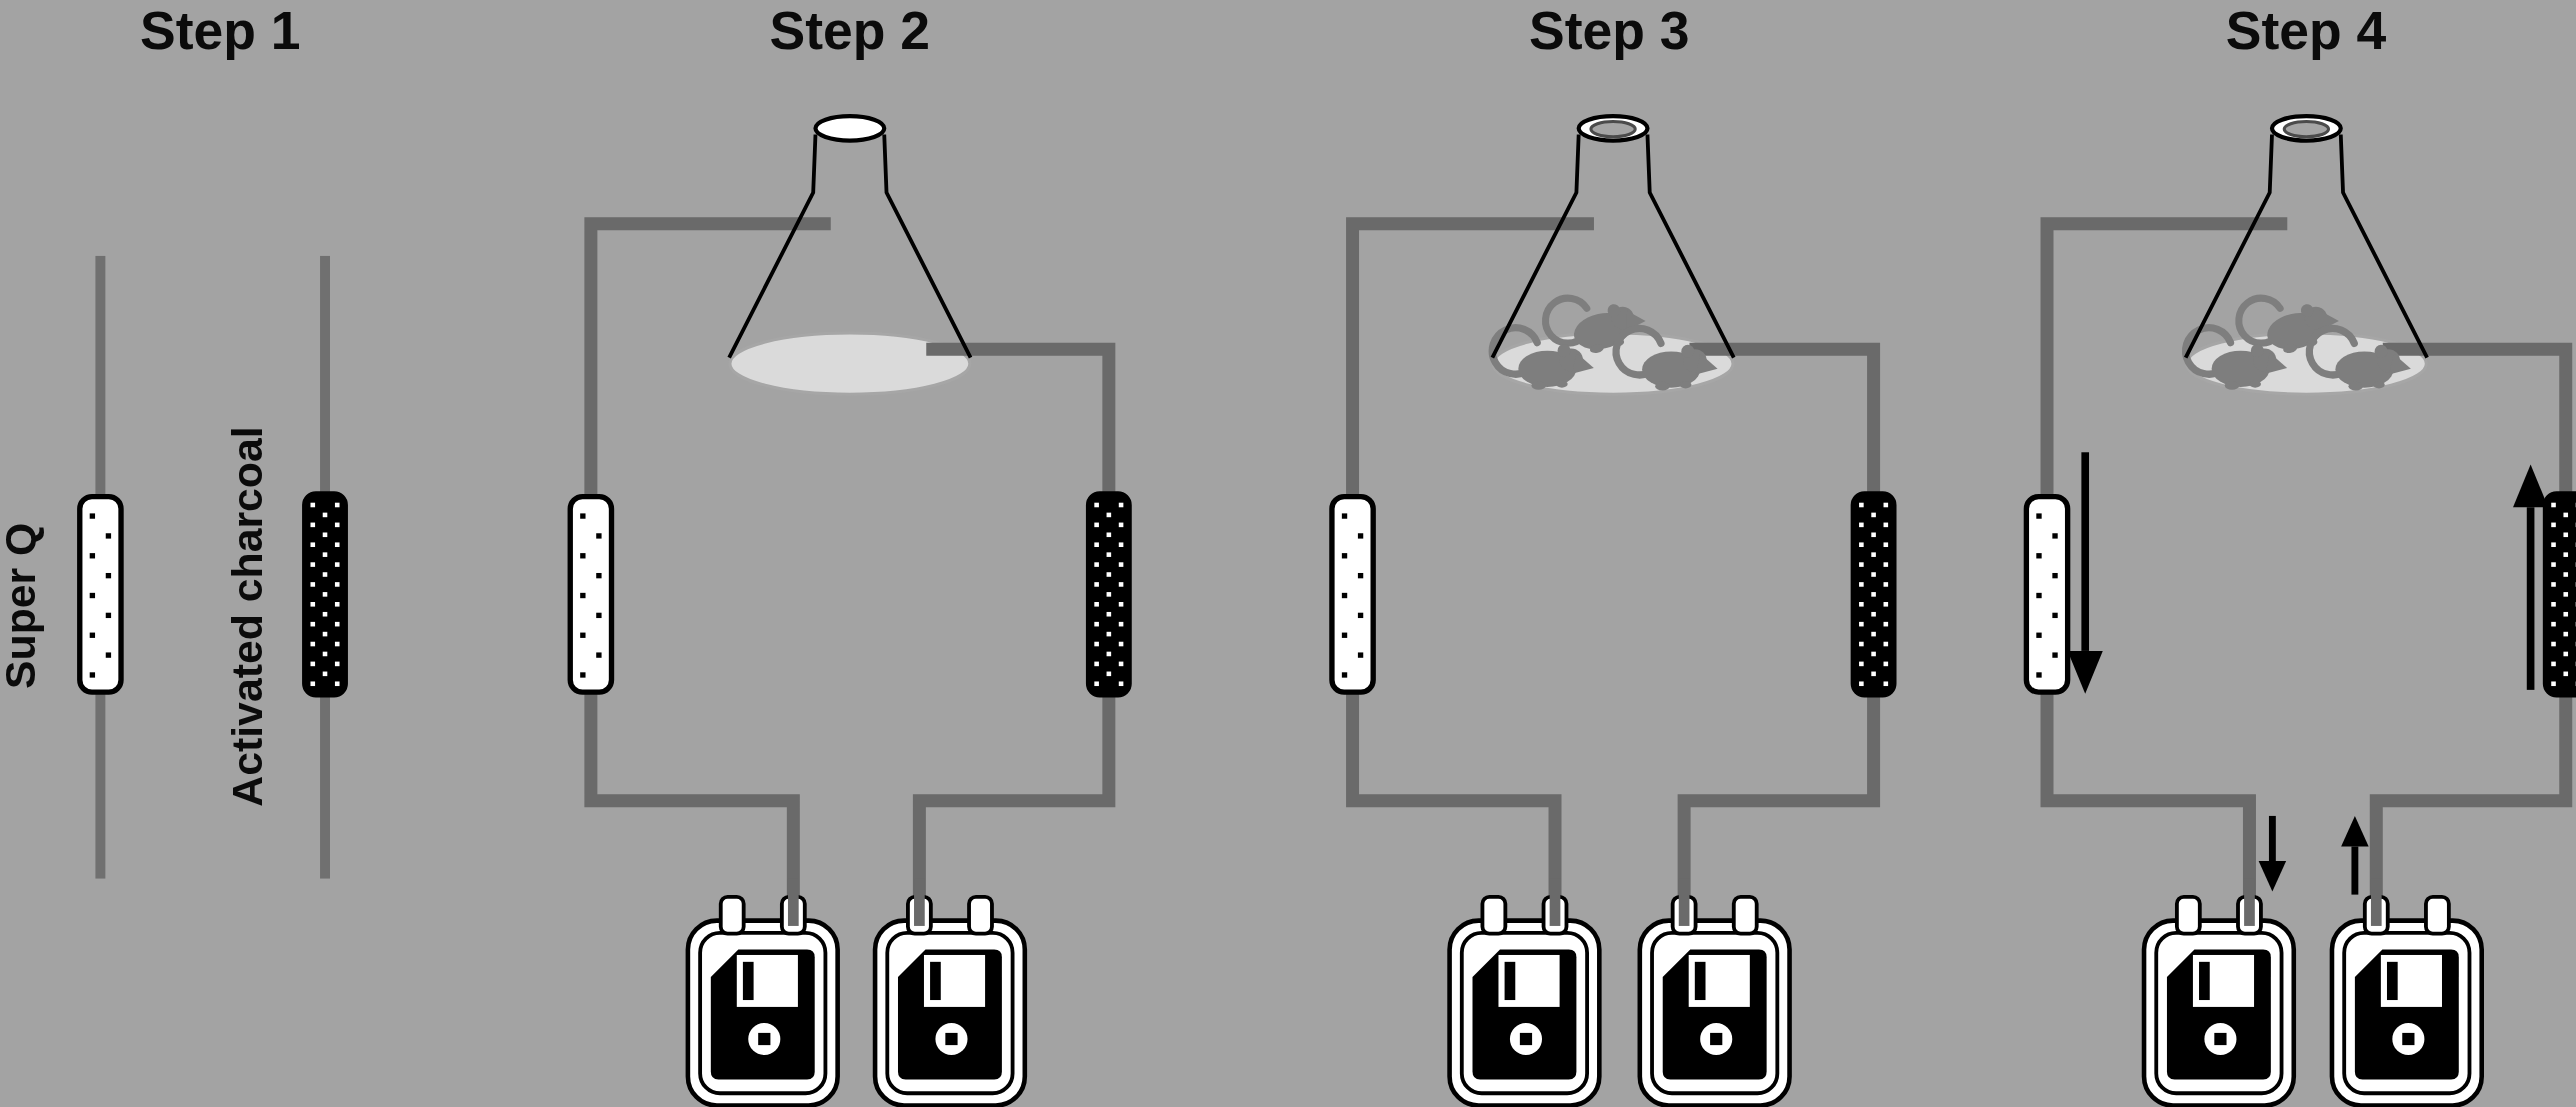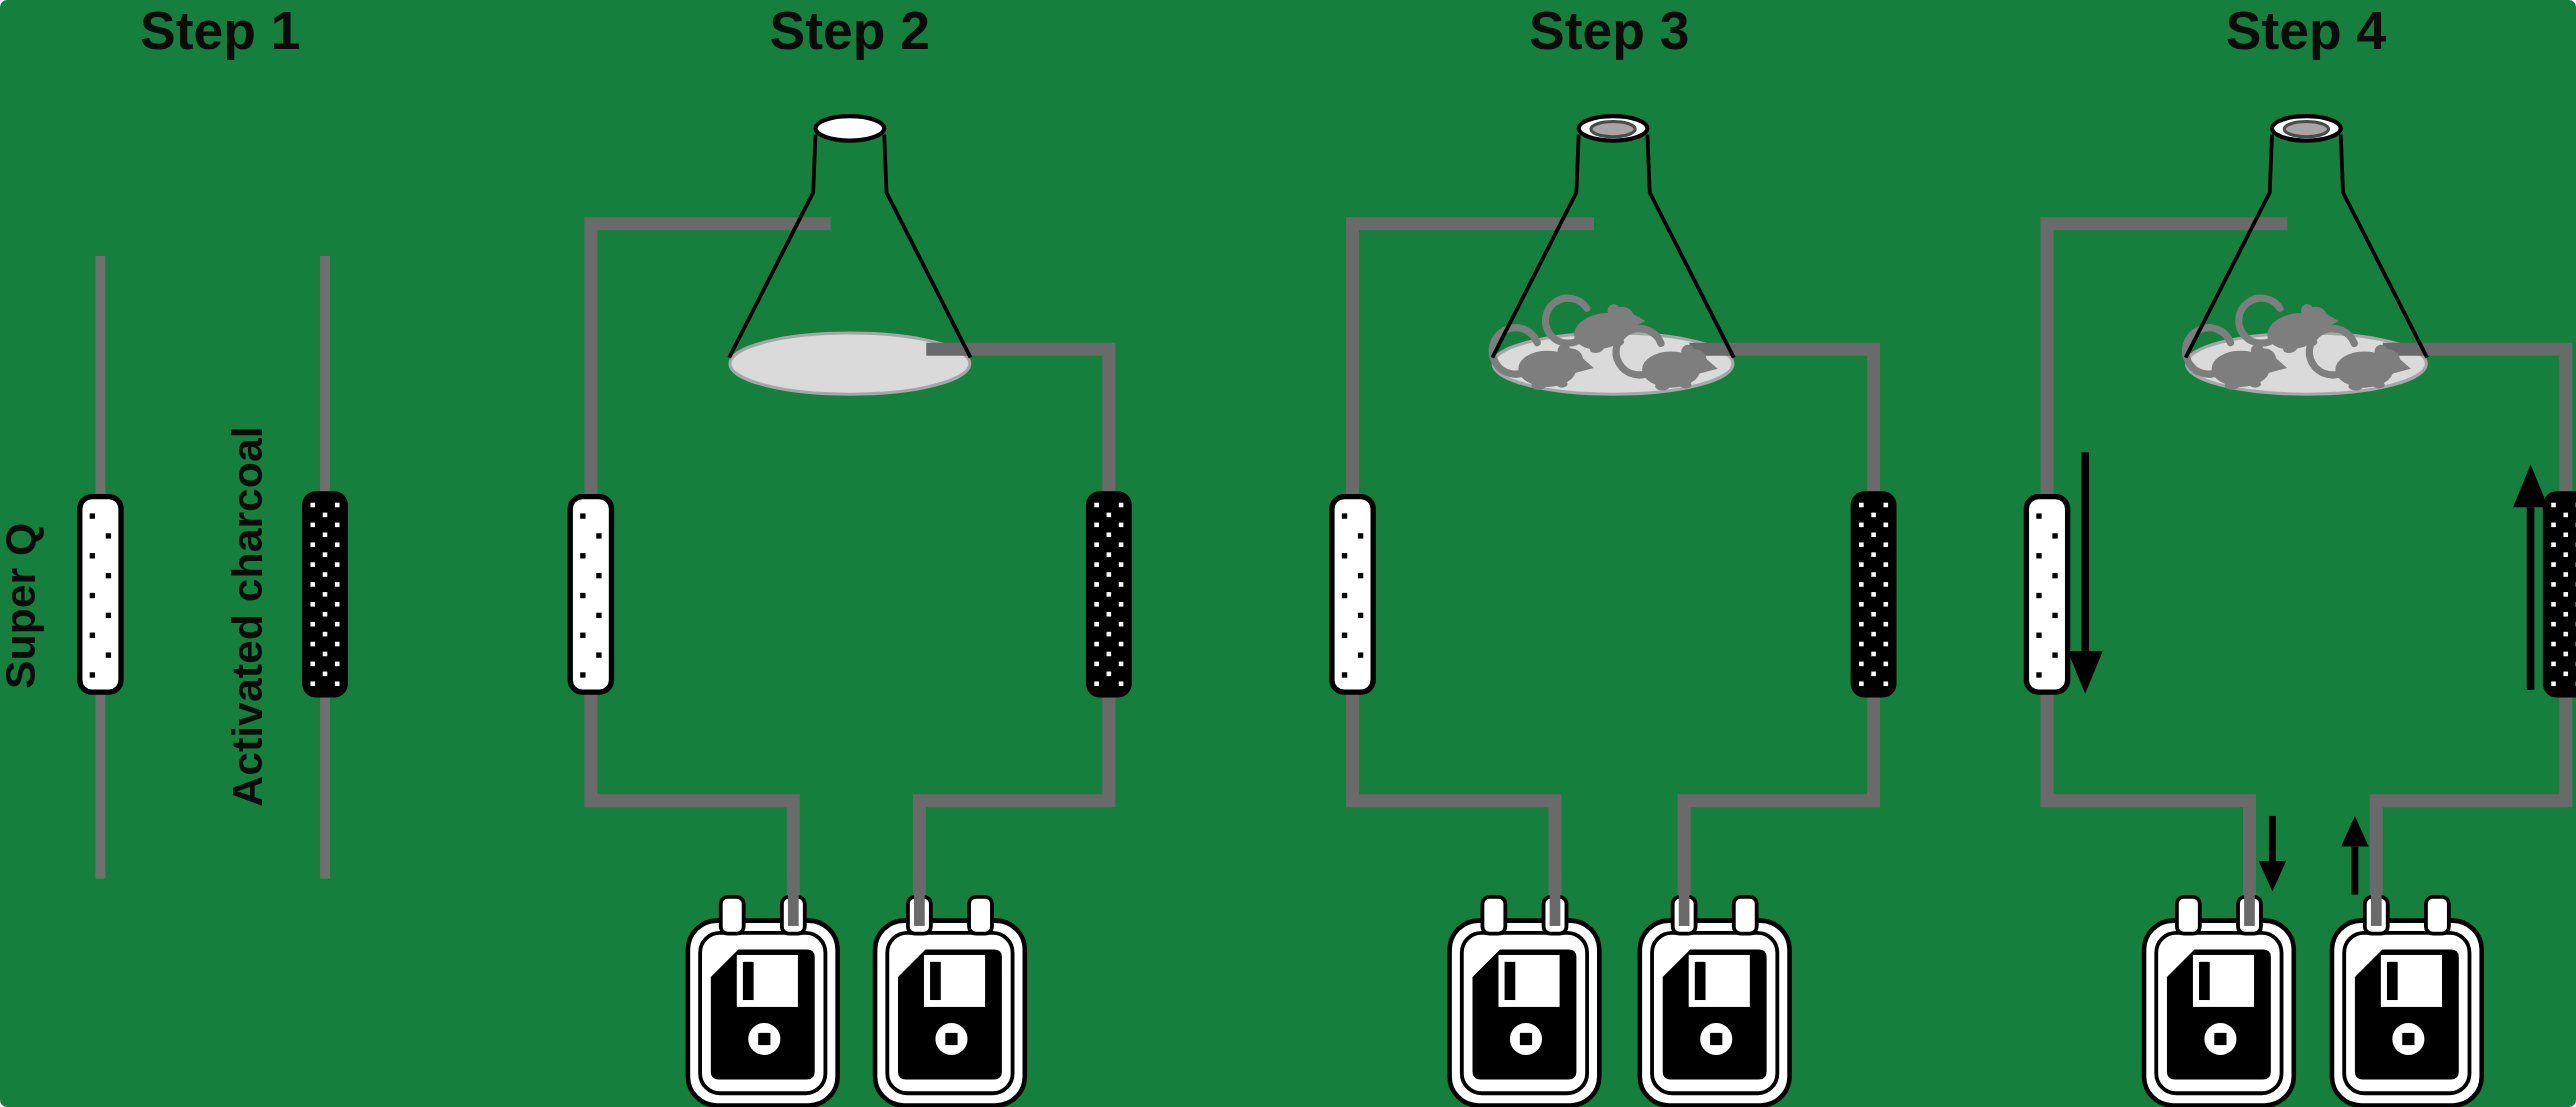--- a/index.html
+++ b/index.html
@@ -1,16 +1,16 @@
 <!DOCTYPE html>
 <html style="font-size:12.2px"><head>
 <meta charset="utf-8">
 <style>
   html,body{margin:0;padding:0;background:#ffffff;}
-  .stage{width:2576px;height:1107px;position:relative;background:#15803d;overflow:hidden;border-radius:7px;}
+  .stage{width:2576px;height:1107px;position:relative;background:#a3a3a3;overflow:hidden;}
   svg{display:block;}
   .step-title{font:bold 70px "Liberation Sans", sans-serif;fill:#0b0b0b;}
   .col-label{font:bold 56px "Liberation Sans", sans-serif;fill:#0b0b0b;}
   text{user-select:none;}
 </style>
 </head>
 <body>
 
 <div class="stage">
   <svg width="2576" height="1107" viewBox="0 0 3371 1449">

